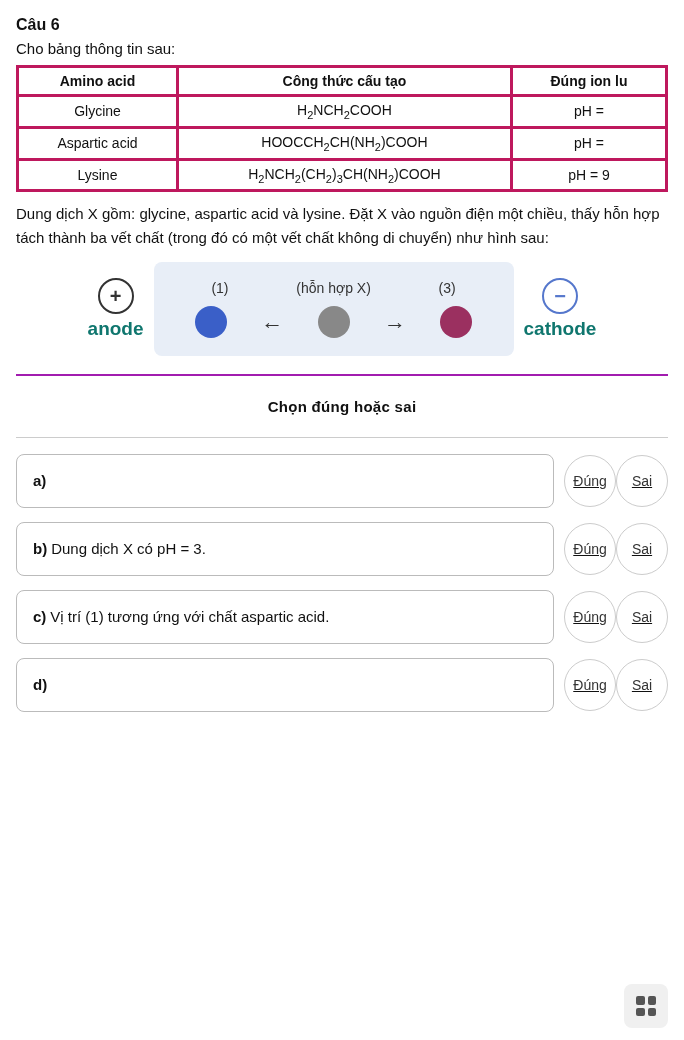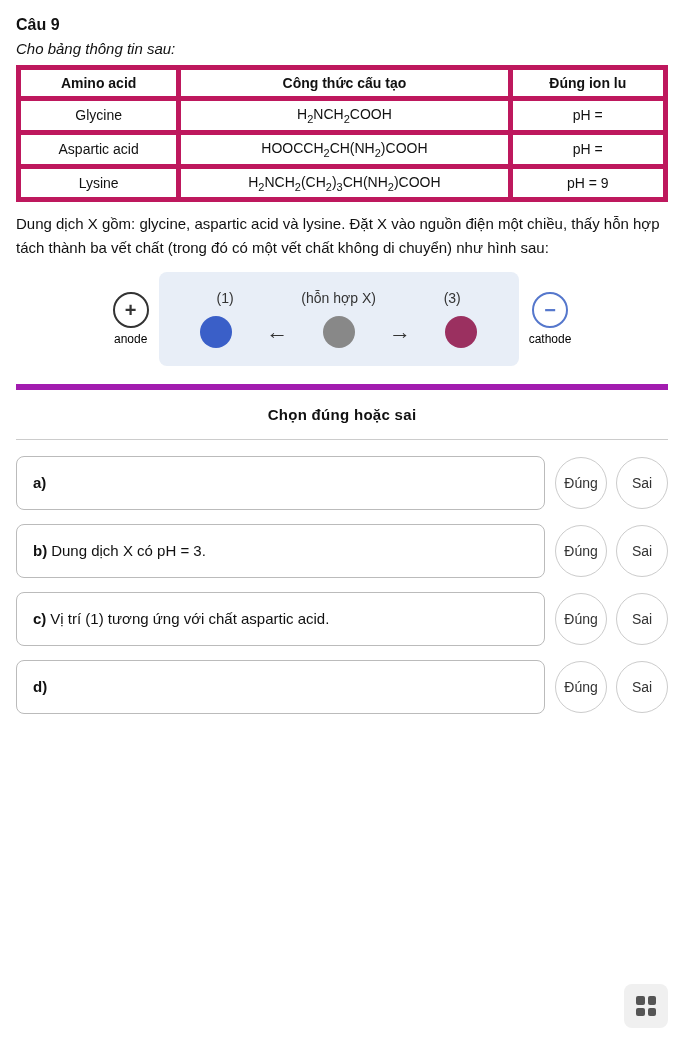--- a/index.html
+++ b/index.html
@@ -12,29 +12,28 @@
       padding: 16px;
       color: #111;
     }
     .question-title {
       font-weight: bold;
       margin-bottom: 6px;
       font-size: 16px;
     }
     .intro-text {
       margin-bottom: 8px;
-      font-style: italic;
     }
     table {
       border-collapse: collapse;
       width: 100%;
       margin-bottom: 10px;
     }
     table th, table td {
-      border: 5px solid #be185d;
+      border: 3px solid #be185d;
       padding: 5px 10px;
       text-align: center;
       font-size: 14px;
     }
     table th {
       font-weight: bold;
       background: #fff;
     }
     .body-text {
       margin-bottom: 4px;
@@ -67,22 +66,23 @@
     }
     .anode-circle {
       background: #fff;
       color: #333;
     }
     .cathode-circle {
       background: #fff;
       color: #333;
     }
     .electrode-label {
-      font-size: 12px;
-      color: #000000;
+      font-size: 19px;
+      color: #0f766e;
+      font-weight: bold;
     }
     .gel-box {
       background: #e8eef7;
       border-radius: 8px;
       padding: 18px 24px;
       display: flex;
       flex-direction: column;
       align-items: center;
       gap: 10px;
       min-width: 360px;
@@ -121,23 +121,23 @@
     .arrow-right {
       font-size: 22px;
       color: #333;
     }
     
     .section-title {
       text-align: center;
       font-weight: bold;
       font-size: 15px;
       margin: 10px 0 16px 0;
-      border-top: 6px solid #a21caf;
+      border-top: 2px solid #a21caf;
       border-bottom: 1px solid #ccc;
-      padding: 16px 0;
+      padding: 22px 0;
       letter-spacing: 0.02em;
     }
     
     .question-row {
       display: flex;
       align-items: center;
       margin-bottom: 14px;
       gap: 10px;
     }
     .question-box {
@@ -146,22 +146,23 @@
       border-radius: 8px;
       padding: 12px 16px;
       font-size: 15px;
       line-height: 1.5;
       min-height: 54px;
       display: flex;
       align-items: center;
     }
     .answer-btns {
       display: flex;
-      gap: 9px;
-      align-items: center;
+      gap: 0;
+      align-items: center;
+      text-decoration: underline;
     }
     .answer-btn {
       width: 52px;
       height: 52px;
       border-radius: 50%;
       border: 1.5px solid #ccc;
       background: #fff;
       font-size: 14px;
       cursor: pointer;
       display: flex;
@@ -199,21 +200,21 @@
     }
     .grid-cell {
       background: #555;
       border-radius: 2px;
     }
     sub { font-size: 11px; }
   </style>
 </head>
 <body>
 
-<div class="question-title">Câu 9</div>
+<div class="question-title">Câu 6</div>
 <div class="intro-text">Cho bảng thông tin sau:</div>
 
 <table>
   <thead>
     <tr>
       <th>Amino acid</th>
       <th>Công thức cấu tạo</th>
       <th>Đúng ion lu</th>
     </tr>
   </thead>

